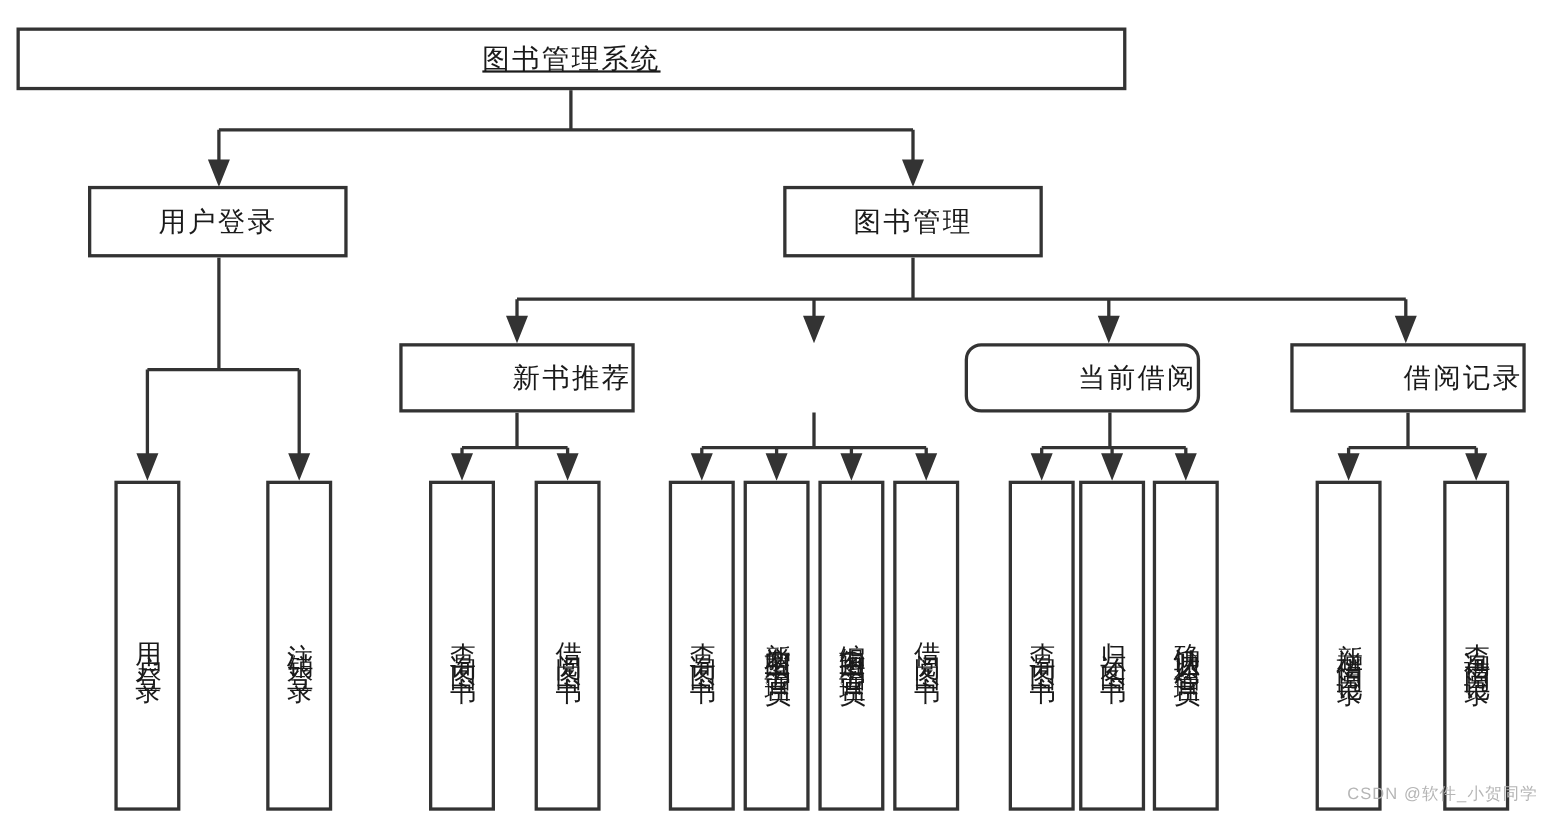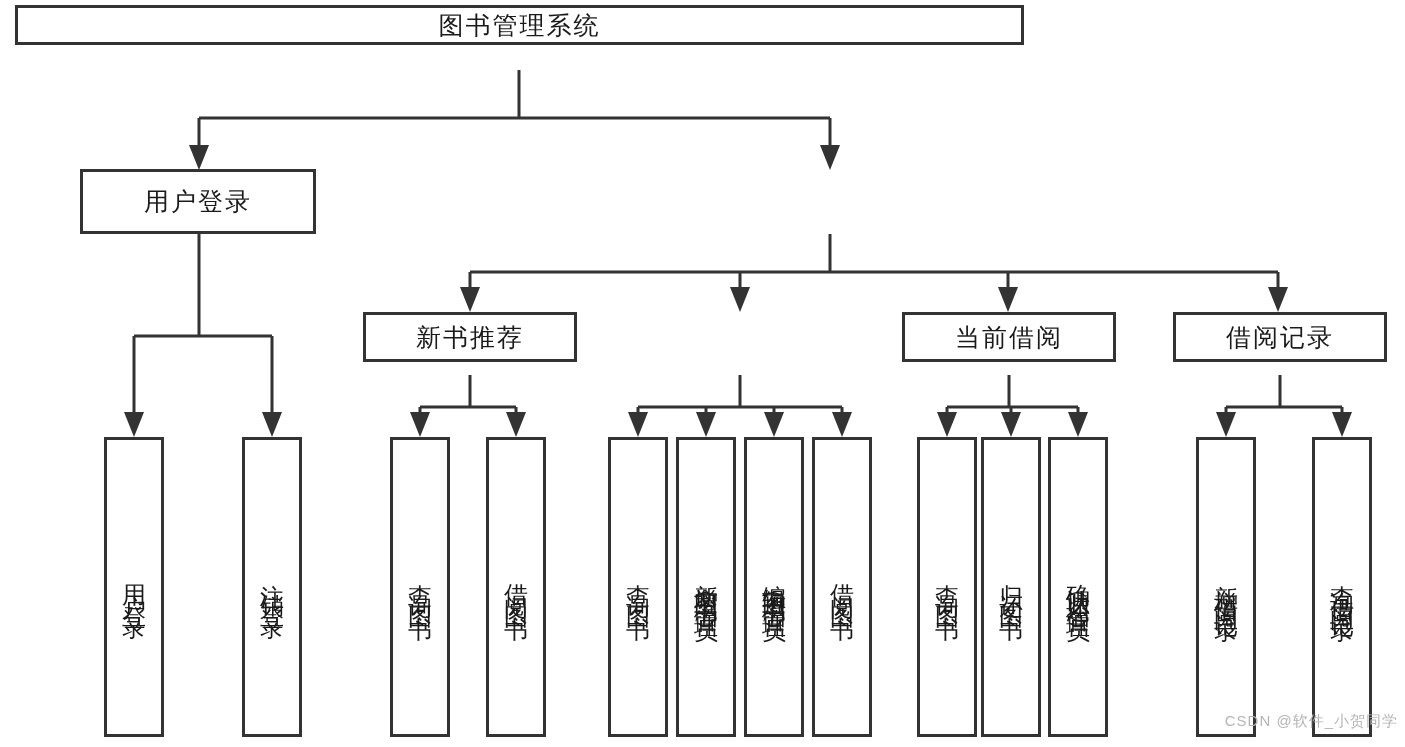--- a/index.html
+++ b/index.html
@@ -26,28 +26,28 @@
     display: flex;
     align-items: center;
     justify-content: center;
     white-space: nowrap;
   }
   .hlabel {
     font-size: 25px;
     letter-spacing: 2px;
     color: #1a1a1a;
   }
-  .node-root   { left: 15px;  top: 5px;  width: 1009px; height: 40px; }
+  .node-root   { left: 15px;  top: 25px;  width: 1009px; height: 57px; text-decoration: underline; }
   .lvl2        { top: 169px; width: 236px; height: 65px; }
   .n-login     { left: 80px; }
   .n-bookmgmt  { left: 712px; }
-  .lvl3        { top: 312px; width: 214px; height: 50px; }
+  .lvl3        { top: 312px; width: 214px; height: 63px; justify-content: flex-end; }
   .n-recommend { left: 363px; }
   .n-borrowmod { left: 633px; }
-  .n-current   { left: 902px; }
+  .n-current   { left: 877px; border-radius: 15px; }
   .n-records   { left: 1173px; }
   .tall        { top: 437px; width: 60px; height: 300px; }
   .t-a1 { left: 104px; }
   .t-a2 { left: 242px; }
   .t-b1 { left: 390px; }
   .t-b2 { left: 486px; }
   .t-c1 { left: 608px; }
   .t-c2 { left: 676px; }
   .t-c3 { left: 744px; }
   .t-c4 { left: 812px; }
@@ -113,20 +113,23 @@
       M1332 412 h20 L1342 437 z"></path>
   </svg>
 
   <div class="node node-root">
     <span class="hlabel">图书管理系统</span>
   </div>
 
   <div class="node lvl2 n-login">
     <span class="hlabel">用户登录</span>
   </div>
+  <div class="node lvl2 n-bookmgmt">
+    <span class="hlabel">图书管理</span>
+  </div>
 
   <div class="node lvl3 n-recommend">
     <span class="hlabel">新书推荐</span>
   </div>
   <div class="node lvl3 n-current">
     <span class="hlabel">当前借阅</span>
   </div>
   <div class="node lvl3 n-records">
     <span class="hlabel">借阅记录</span>
   </div>

